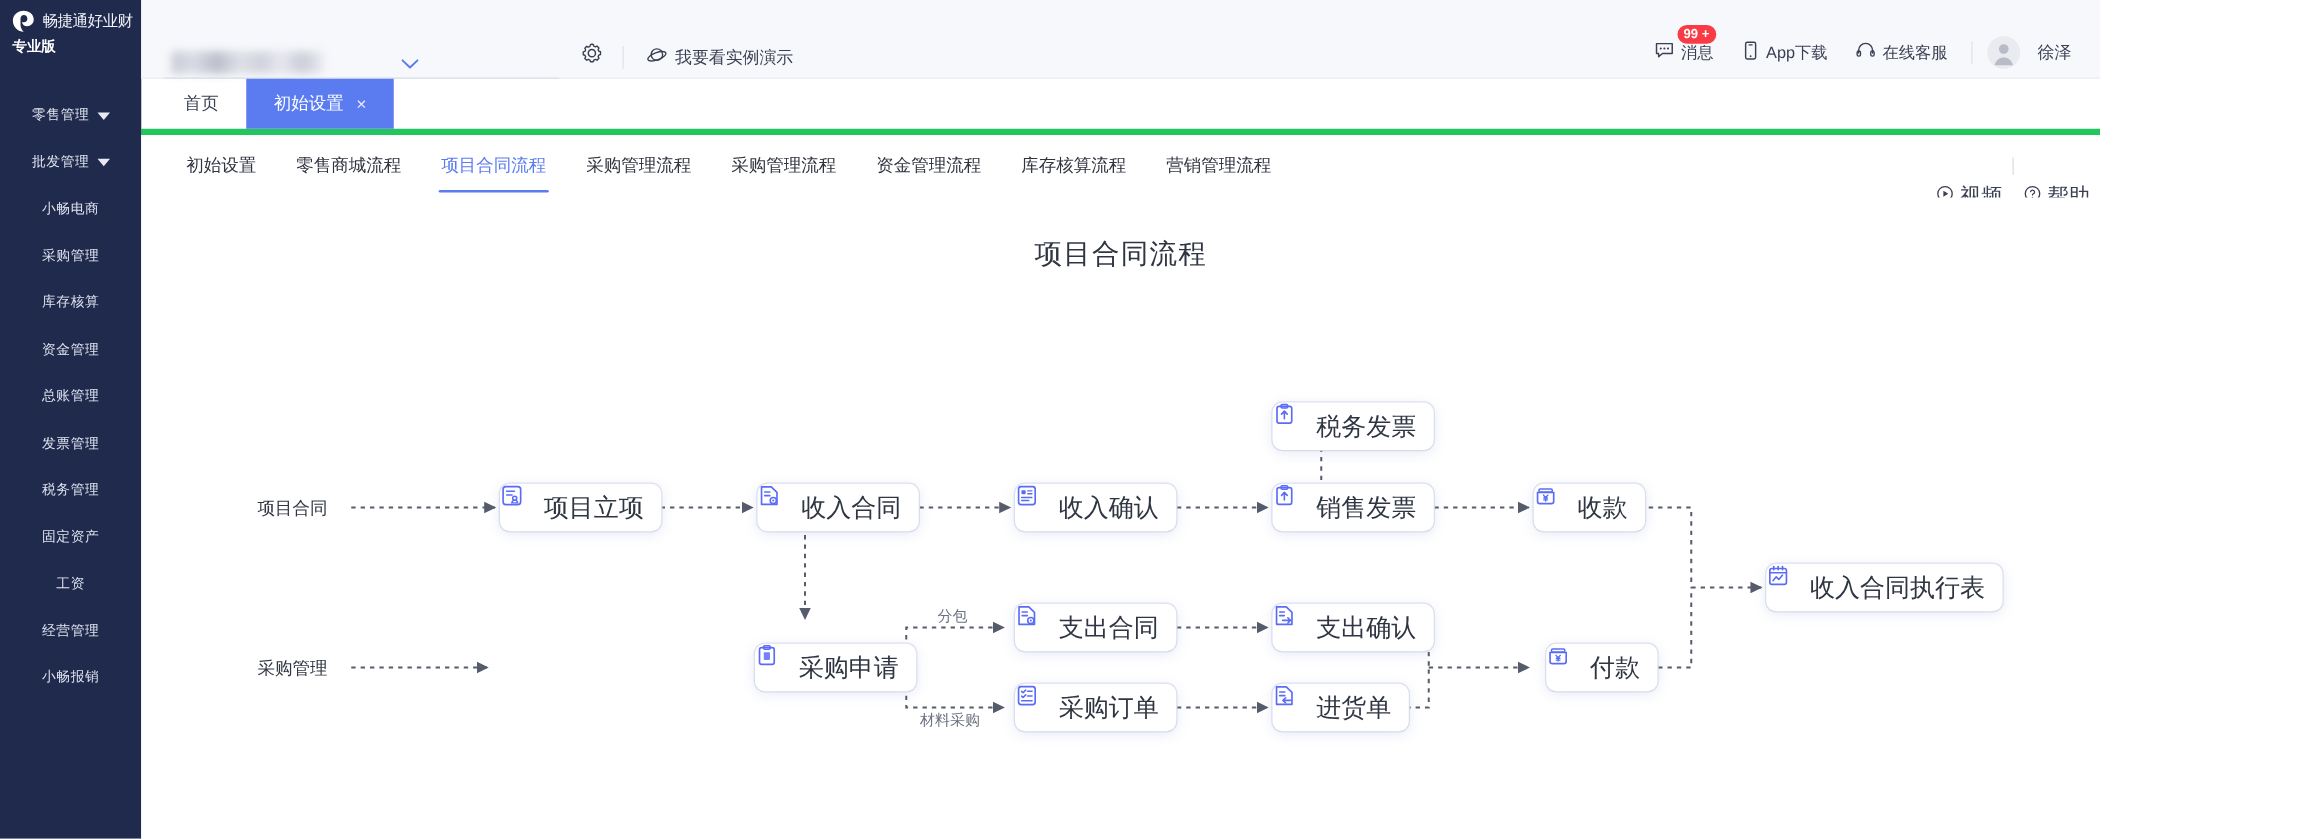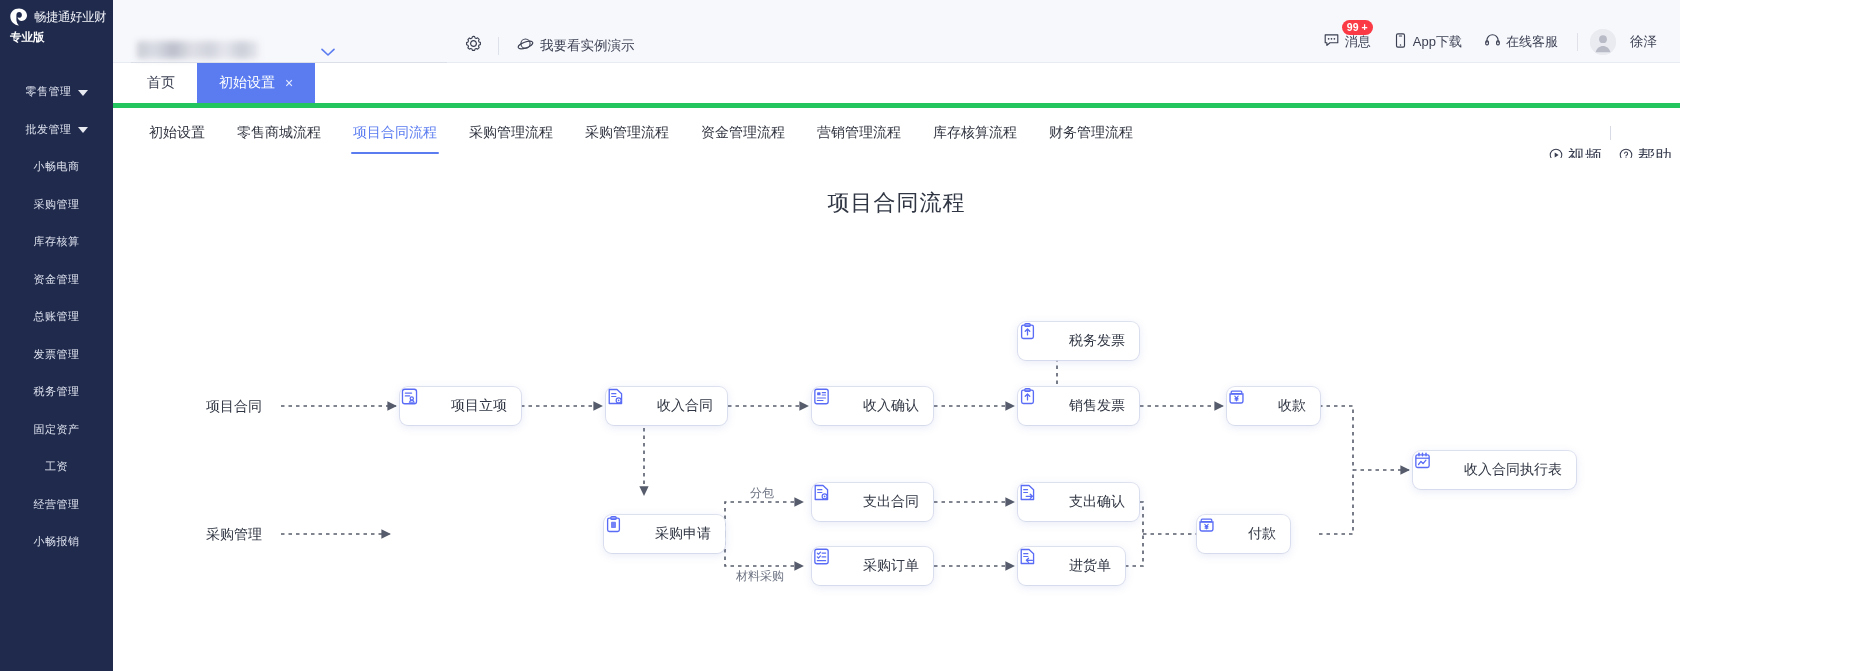--- a/index.html
+++ b/index.html
@@ -145,22 +145,22 @@
     position: absolute; left: 0; right: 0; top: 30px; text-align: center;
     font-size: 22px; color: #2f3542; letter-spacing: 1px;
   }
   .flow { position: absolute; inset: 0; }
   .flow svg { position: absolute; left:0; top:0; }
 
   
   .node {
     position: absolute; height: 38px; background:#fff; border-radius: 8px;
     box-shadow: 0 2px 10px rgba(93,110,200,.16), 0 0 0 1px rgba(225,228,240,.9);
-    display: flex; align-items: center; gap: 21px; padding: 0 14px 0 11px;
-    font-size: 14px; color: #2f3542; cursor: pointer; white-space: nowrap;
+    display: flex; align-items: center; gap: 5px; padding: 0 14px 0 11px;
+    font-size: 20px; color: #2f3542; cursor: pointer; white-space: nowrap;
   }
   .node .nicon { width: 19px; height: 19px; flex: 0 0 19px; display:flex; align-items:center; justify-content:center;}
   .rowlabel {
     position: absolute; font-size: 14px; color: #2f3542; white-space: nowrap;
   }
   .edgelabel {
     position: absolute; font-size: 12px; color: #6b7180; white-space: nowrap;
   }
 </style>
 </head>
@@ -335,27 +335,24 @@
       <div class="subtab">
           <span>采购管理流程</span>
         </div>
       <div class="subtab">
           <span>采购管理流程</span>
         </div>
       <div class="subtab">
           <span>资金管理流程</span>
         </div>
       <div class="subtab">
+          <span>库存核算流程</span>
+        </div>
+      <div class="subtab">
           <span>营销管理流程</span>
-        </div>
-      <div class="subtab">
-          <span>库存核算流程</span>
-        </div>
-      <div class="subtab">
-          <span>财务管理流程</span>
         </div>
 
       <div class="subtabs-right">
         <div class="srt-item">
           <span>
             <svg width="14" height="14" viewBox="0 0 16 16">
               <circle cx="8" cy="8" r="6.6" fill="none" stroke="#3a3f51" stroke-width="1.2"></circle>
               <path d="M6.5 5.2 L11 8 L6.5 10.8 Z" fill="#3a3f51"></path>
             </svg>
           </span>
@@ -566,21 +563,21 @@
             <svg width="19" height="19" viewBox="0 0 20 20">
                 <path d="M3.4 2.6h8.2l4.8 4.6v10.2H3.4z" fill="none" stroke="#5a6cf5" stroke-width="1.4" stroke-linejoin="round"></path>
                 <line x1="6" y1="7" x2="10.4" y2="7" stroke="#5a6cf5" stroke-width="1.3" stroke-linecap="round"></line>
                 <line x1="6" y1="10" x2="10.4" y2="10" stroke="#5a6cf5" stroke-width="1.3" stroke-linecap="round"></line>
                 <path d="M15.2 14H8.8M11.1 11.8 8.8 14l2.3 2.2" fill="none" stroke="#5a6cf5" stroke-width="1.35" stroke-linecap="round" stroke-linejoin="round"></path>
               </svg>
           </span>
           <span>进货单</span>
         </div>
 
-        <div class="node" style="left:1084px; top:357px;">
+        <div class="node" style="left:1124px; top:357px;">
           <span class="nicon">
             <svg width="19" height="19" viewBox="0 0 20 20">
                 <path d="M3.2 7.4h13.6v7.4a2 2 0 0 1-2 2H5.2a2 2 0 0 1-2-2z" fill="none" stroke="#5a6cf5" stroke-width="1.4"></path>
                 <rect x="4.4" y="4.4" width="11.2" height="2.6" rx="1" fill="none" stroke="#5a6cf5" stroke-width="1.3"></rect>
                 <path d="M8.2 9.8 10 11.8l1.8-2M8.5 12.2h3M8.5 13.8h3M10 11.8v2.8" stroke="#5a6cf5" stroke-width="1.2" fill="none" stroke-linecap="round"></path>
               </svg>
           </span>
           <span>付款</span>
         </div>
 

